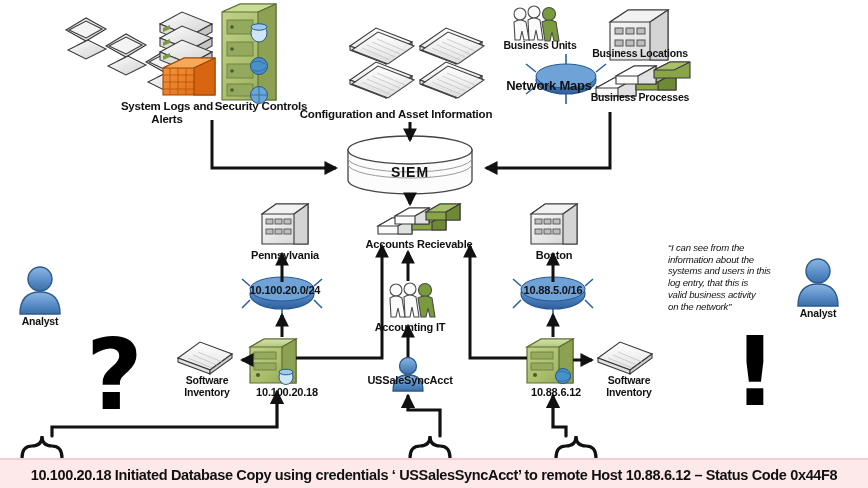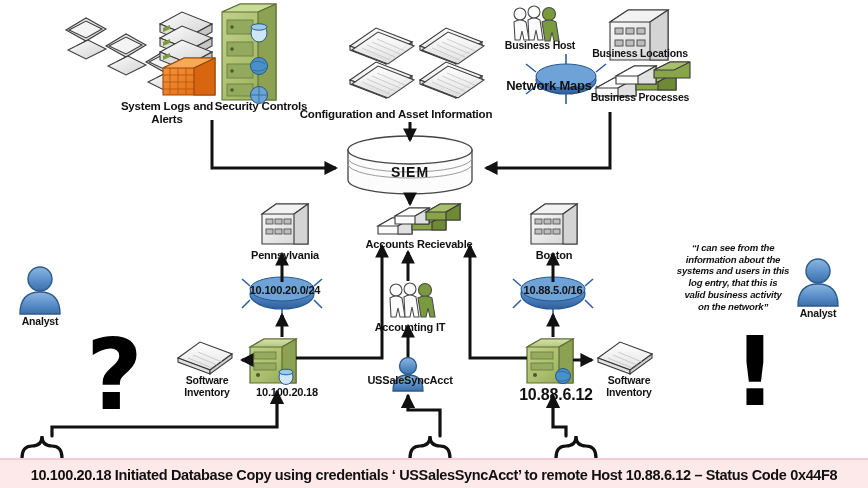--- a/index.html
+++ b/index.html
@@ -19,23 +19,23 @@
     font-weight:bold;
     color:#111;
     text-align:center;
     line-height:1.12;
     white-space:pre-line;
     letter-spacing:-0.2px;
   }
   .quote{
     position:absolute;
     font-style:italic;
-    font-weight:bold;
+    font-weight:normal;
     color:#111;
-    text-align:center;
+    text-align:left;
     line-height:1.22;
     white-space:pre-line;
     letter-spacing:-0.2px;
   }
   .bigmark{
     position:absolute;
     font-weight:bold;
     color:#000;
     line-height:1;
     font-family:"DejaVu Sans", sans-serif;
@@ -491,21 +491,21 @@
     </g>
   </svg>
 
   <div class="lbl" style="left:52px;top:100px;width:230px;font-size:11.5px;">System Logs and
 Alerts</div>
 
   <div class="lbl" style="left:186px;top:100px;width:150px;font-size:11.5px;">Security Controls</div>
 
   <div class="lbl" style="left:296px;top:108px;width:200px;font-size:11.5px;">Configuration and Asset Information</div>
 
-  <div class="lbl" style="left:496px;top:40px;width:88px;font-size:10.5px;">Business Host</div>
+  <div class="lbl" style="left:496px;top:40px;width:88px;font-size:10.5px;">Business Units</div>
 
   <div class="lbl" style="left:588px;top:48px;width:104px;font-size:10.5px;">Business Locations</div>
 
   <div class="lbl" style="left:505px;top:79px;width:88px;font-size:13px;">Network Maps</div>
 
   <div class="lbl" style="left:585px;top:92px;width:110px;font-size:10.5px;">Business Processes</div>
 
   <div class="lbl" style="left:372px;top:165px;width:76px;font-size:14px;letter-spacing:1px;">SIEM</div>
 
   <div class="lbl" style="left:8px;top:316px;width:64px;font-size:10.5px;">Analyst</div>
@@ -525,21 +525,21 @@
   <div class="lbl" style="left:237px;top:386px;width:100px;font-size:11px;">10.100.20.18</div>
   <div class="lbl" style="left:172px;top:375px;width:70px;font-size:10.5px;">Software
 Inventory</div>
 
   <div class="lbl" style="left:352px;top:238px;width:134px;font-size:11px;">Accounts Recievable</div>
   <div class="lbl" style="left:368px;top:321px;width:84px;font-size:11px;">Accounting IT</div>
   <div class="lbl" style="left:360px;top:374px;width:100px;font-size:11px;">USSaleSyncAcct</div>
 
   <div class="lbl" style="left:520px;top:249px;width:68px;font-size:11px;">Boston</div>
   <div class="lbl" style="left:505px;top:284px;width:96px;font-size:11px;">10.88.5.0/16</div>
-  <div class="lbl" style="left:512px;top:386px;width:88px;font-size:16px;">10.88.6.12</div>
+  <div class="lbl" style="left:512px;top:386px;width:88px;font-size:11px;">10.88.6.12</div>
   <div class="lbl" style="left:594px;top:375px;width:70px;font-size:10.5px;">Software
 Inventory</div>
 
   <div id="logbar">
     <span class="txt">10.100.20.18 Initiated Database Copy using  credentials ‘ USSalesSyncAcct’ to remote Host 10.88.6.12 – Status Code 0x44F8</span>
   </div>
 
 </div>
 
 </body></html>

